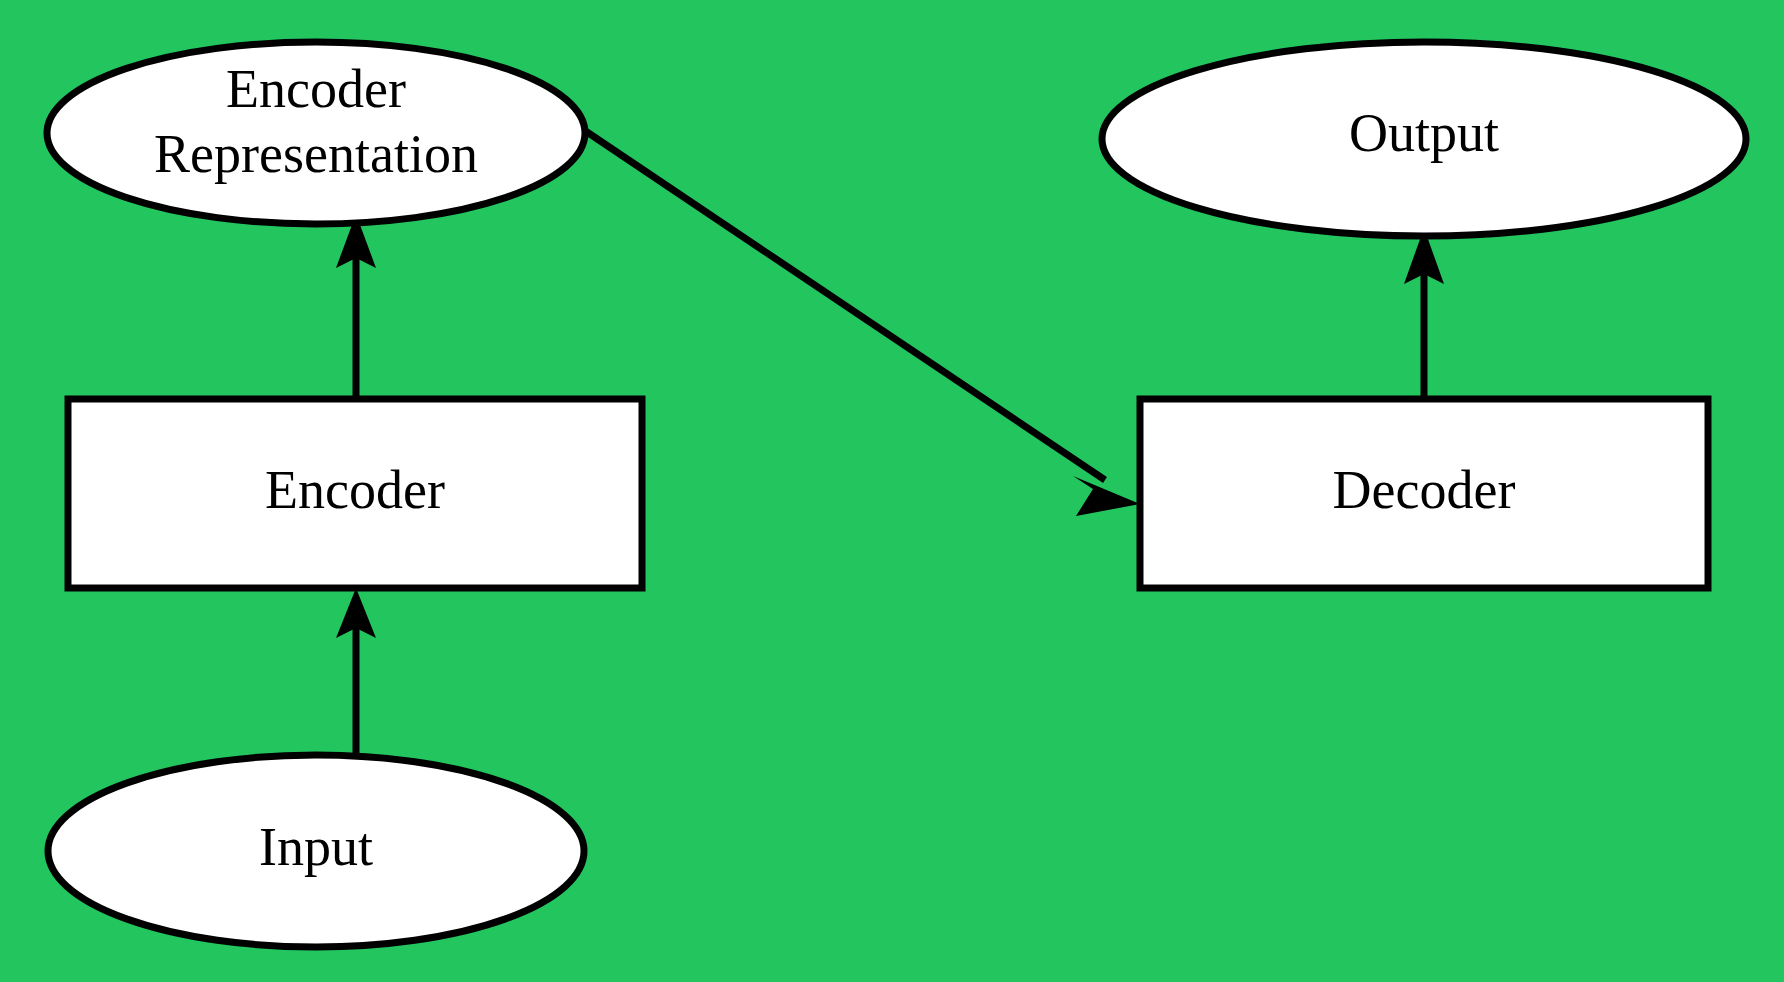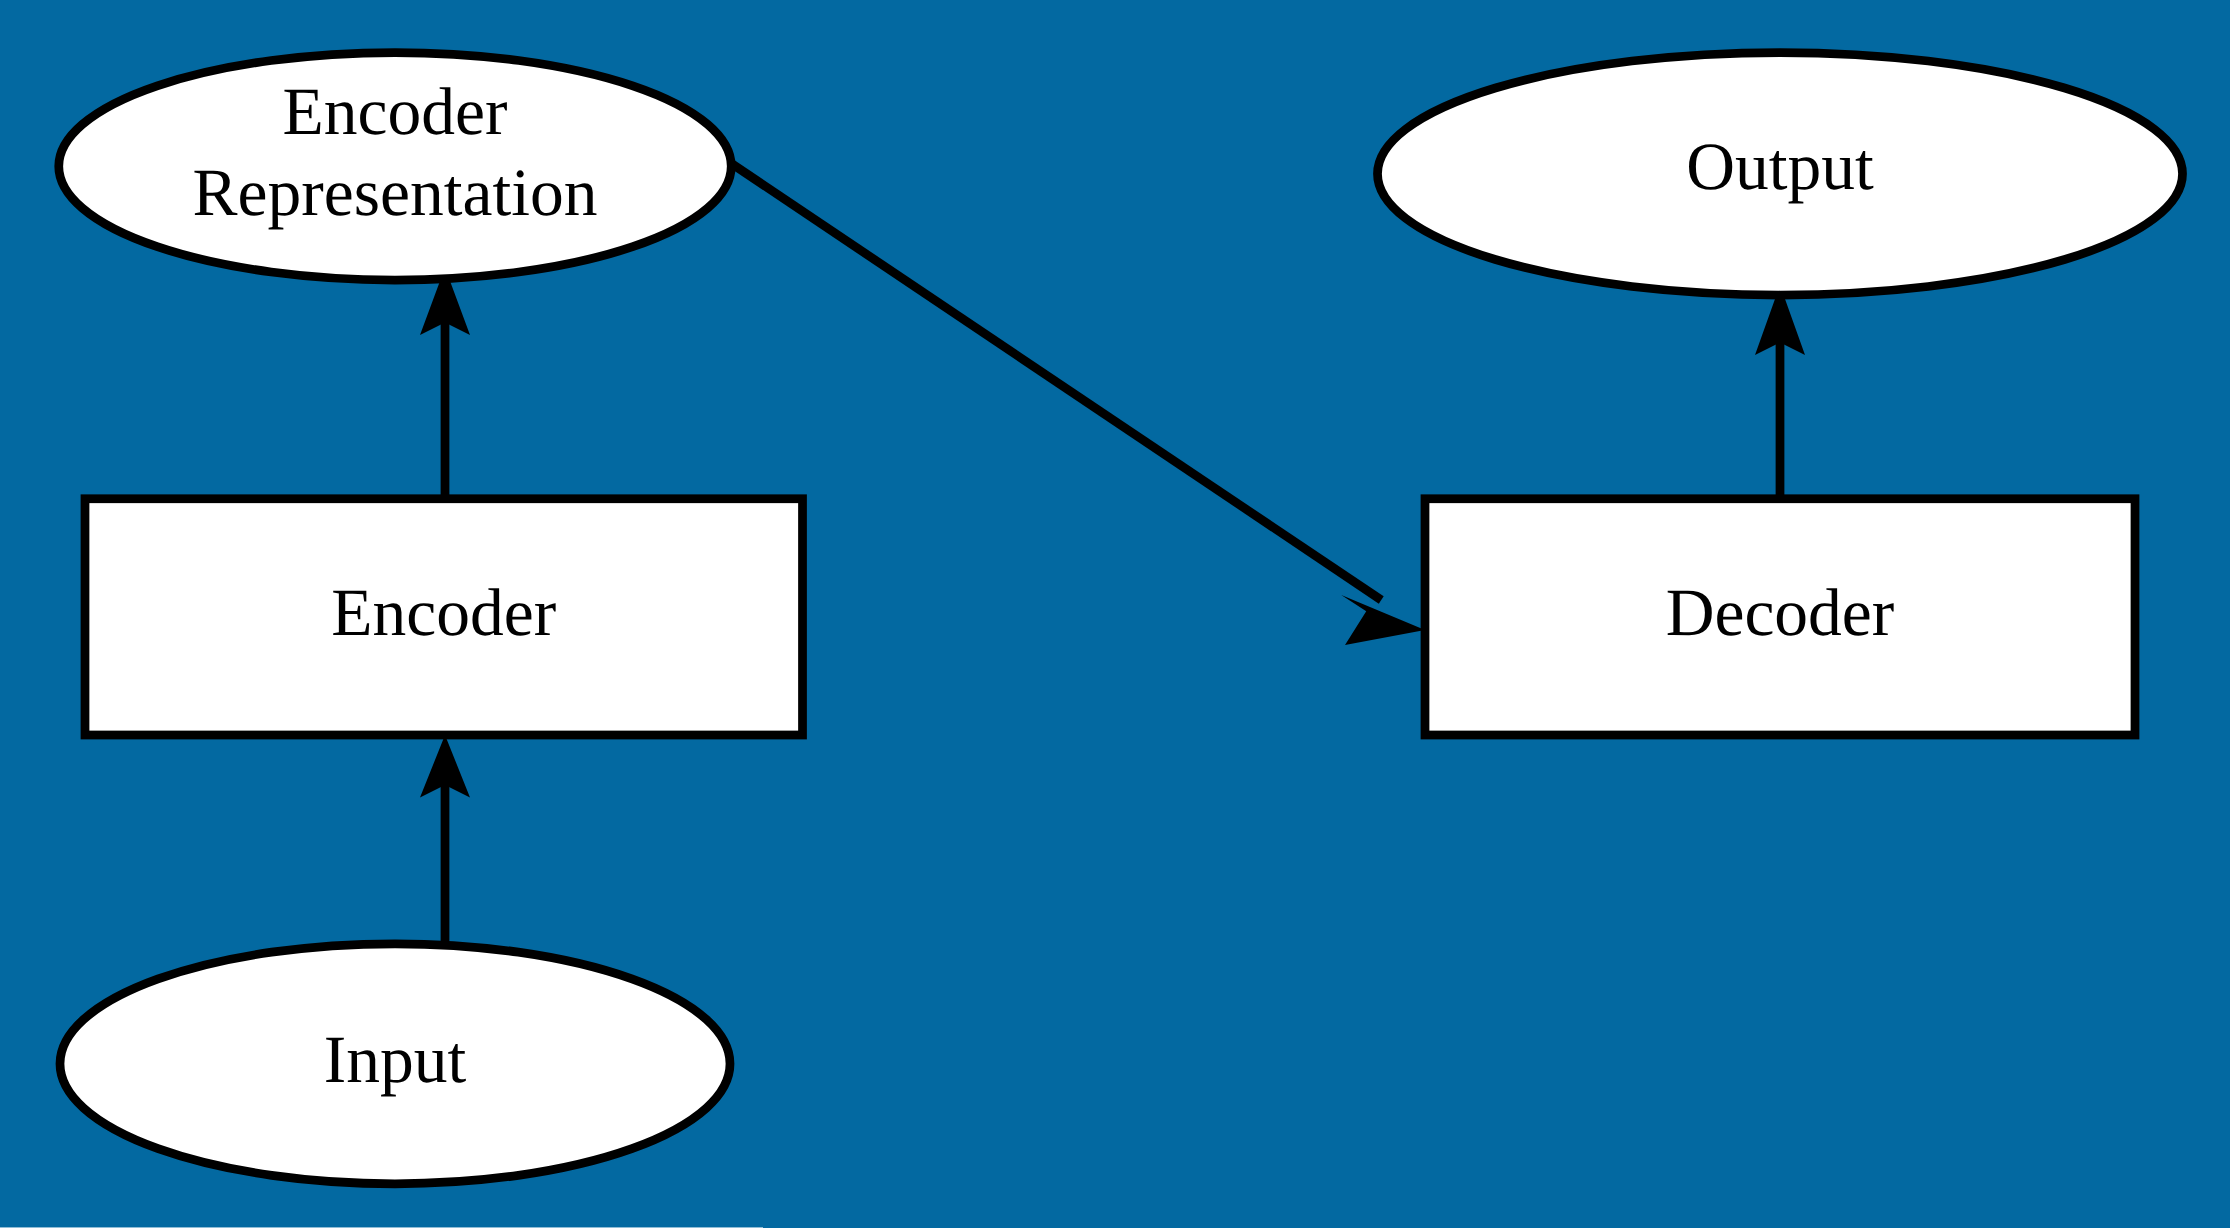--- a/index.html
+++ b/index.html
@@ -8,21 +8,21 @@
     padding: 0;
     background: #ffffff;
   }
   body {
     font-family: "Liberation Serif", "DejaVu Serif", serif;
   }
   #canvas {
     position: relative;
     width: 1784px;
     height: 982px;
-    background: #0369a1;
+    background: #22c55e;
     overflow: hidden;
   }
   #diagram-svg {
     position: absolute;
     top: 0;
     left: 0;
     width: 1784px;
     height: 982px;
   }
   .node-label {

